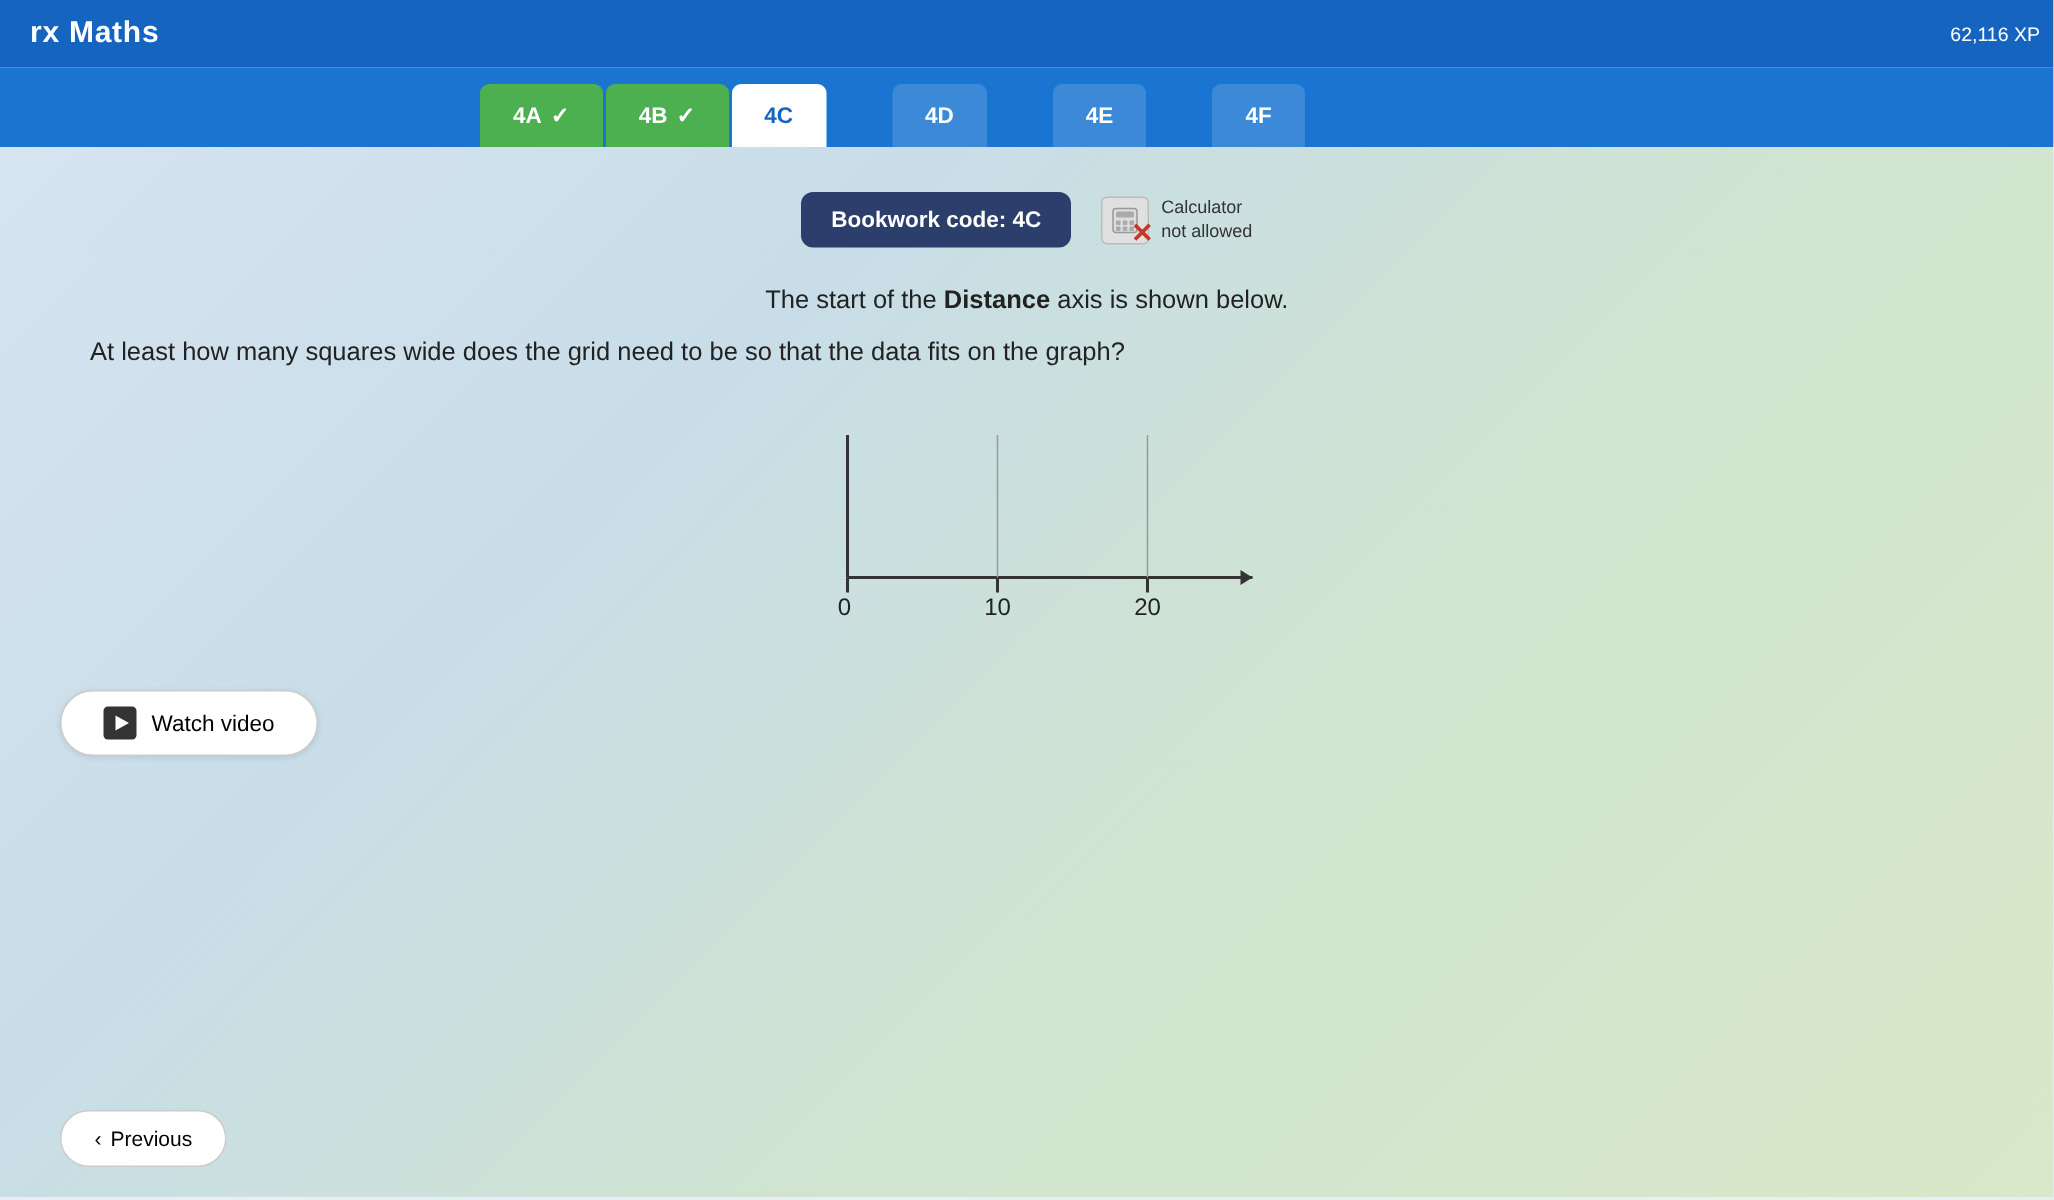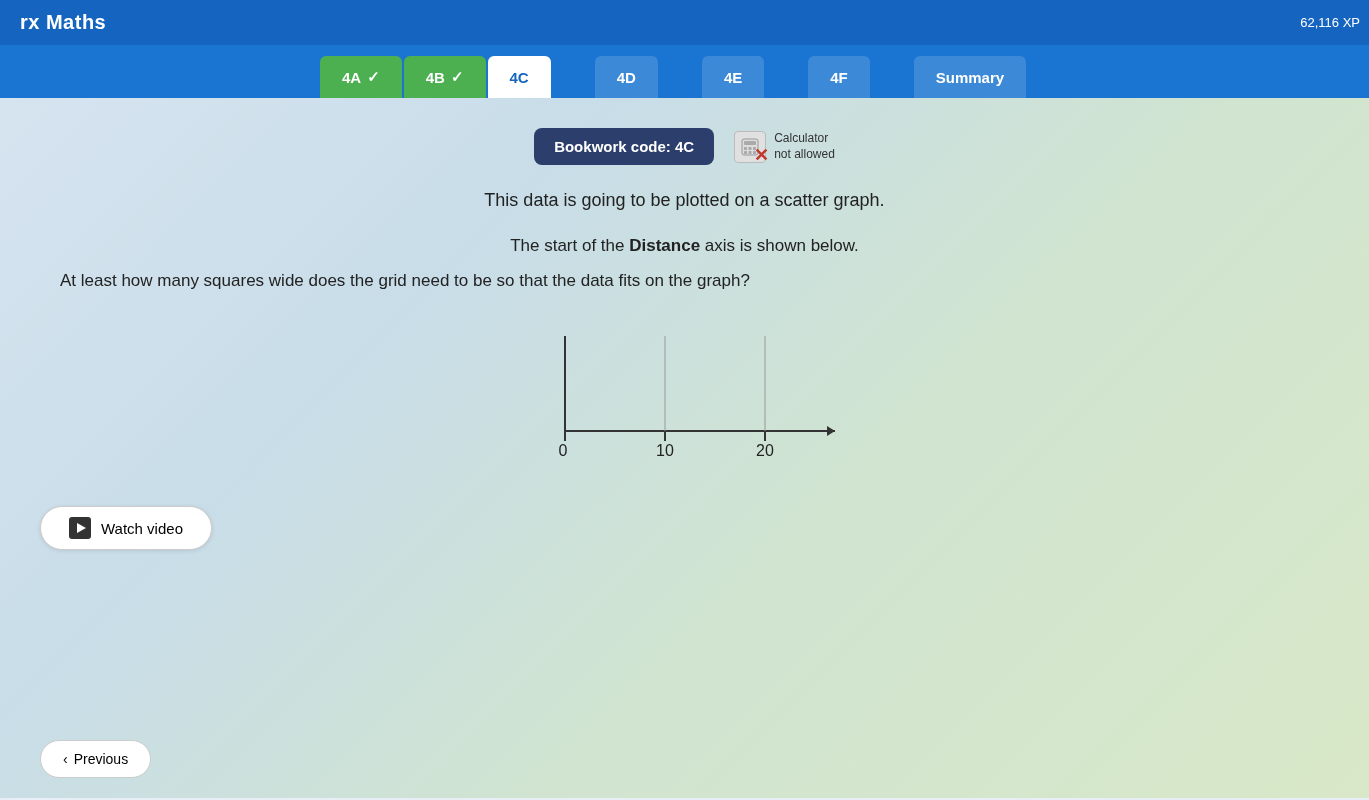--- a/index.html
+++ b/index.html
@@ -267,23 +267,20 @@
     <span>4C</span>
   </button>
   <button class="tab inactive">
     <span>4D</span>
   </button>
   <button class="tab inactive">
     <span>4E</span>
   </button>
   <button class="tab inactive">
     <span>4F</span>
-  </button>
-  <button class="tab inactive">
-    <span>Summary</span>
   </button>
 </div>
 
 <div class="main-content">
 
   <div class="bookwork-row">
     <div class="bookwork-code">Bookwork code: 4C</div>
     <div class="calculator-notice">
       <div class="calc-icon">
         <svg width="18" height="18" viewBox="0 0 18 18" fill="none">
@@ -298,21 +295,20 @@
         </svg>
         <span class="calc-x">✕</span>
       </div>
       <div class="calc-text">
         <span>Calculator</span>
         <span>not allowed</span>
       </div>
     </div>
   </div>
 
-  <div class="question-intro">This data is going to be plotted on a scatter graph.</div>
 
 
   <div class="question-text2">
     The start of the <strong>Distance</strong> axis is shown below.
   </div>
 
   <div class="question-text3">At least how many squares wide does the grid need to be so that the data fits on the graph?</div>
 
   <div class="graph-area">
     <svg class="graph-svg" width="400" height="160">

